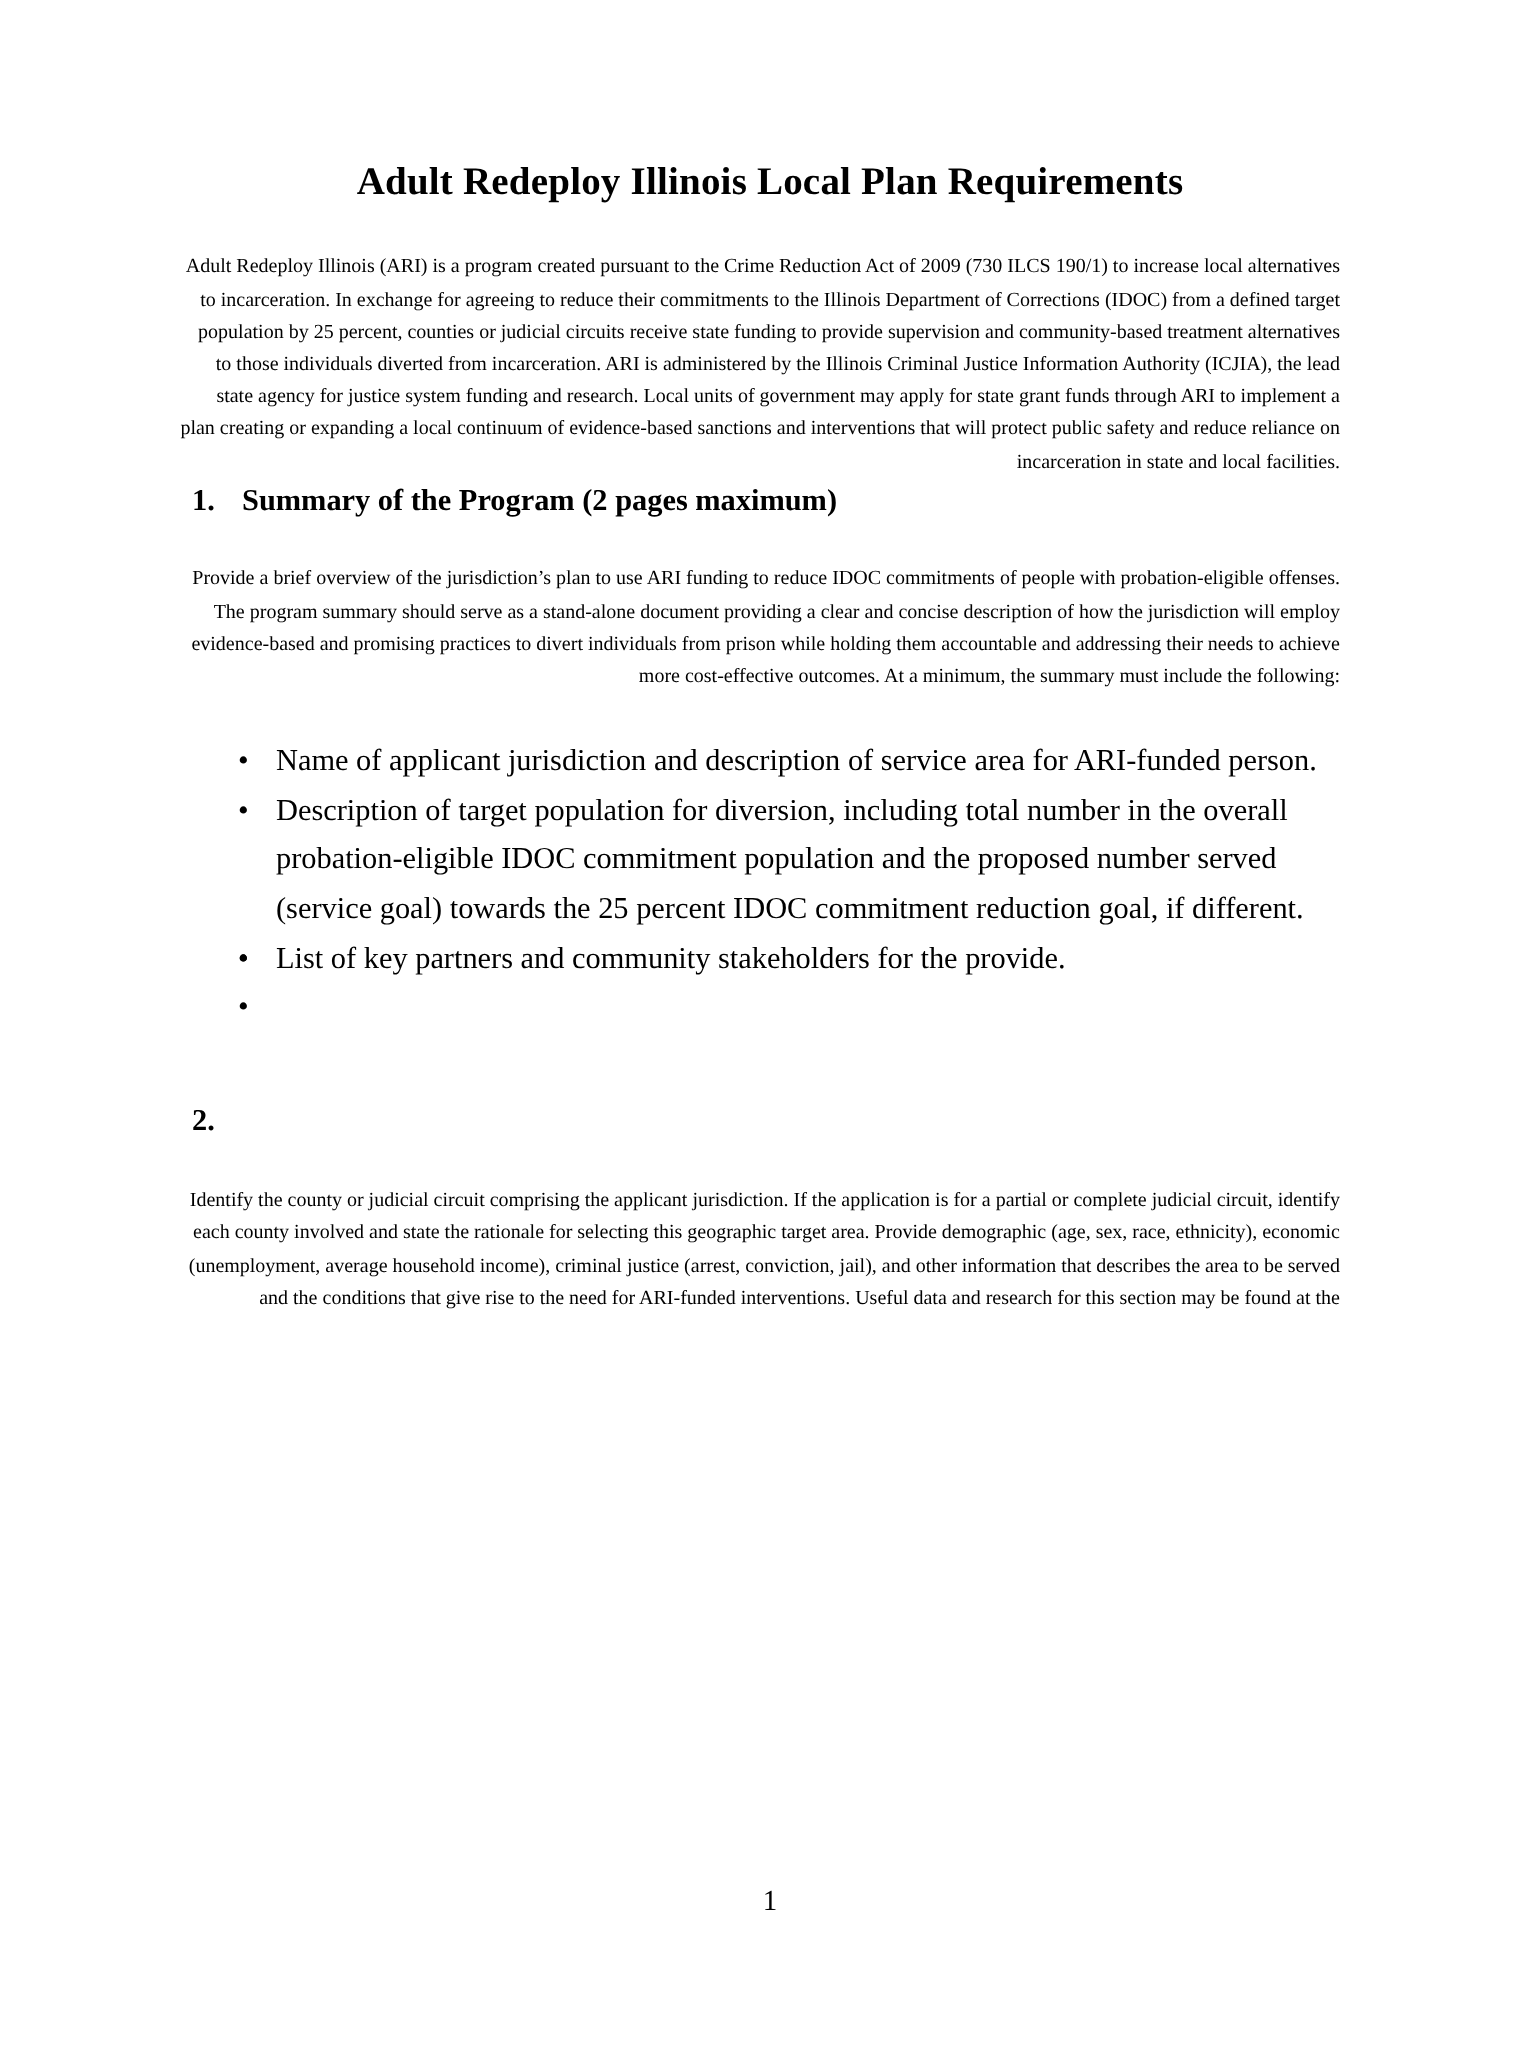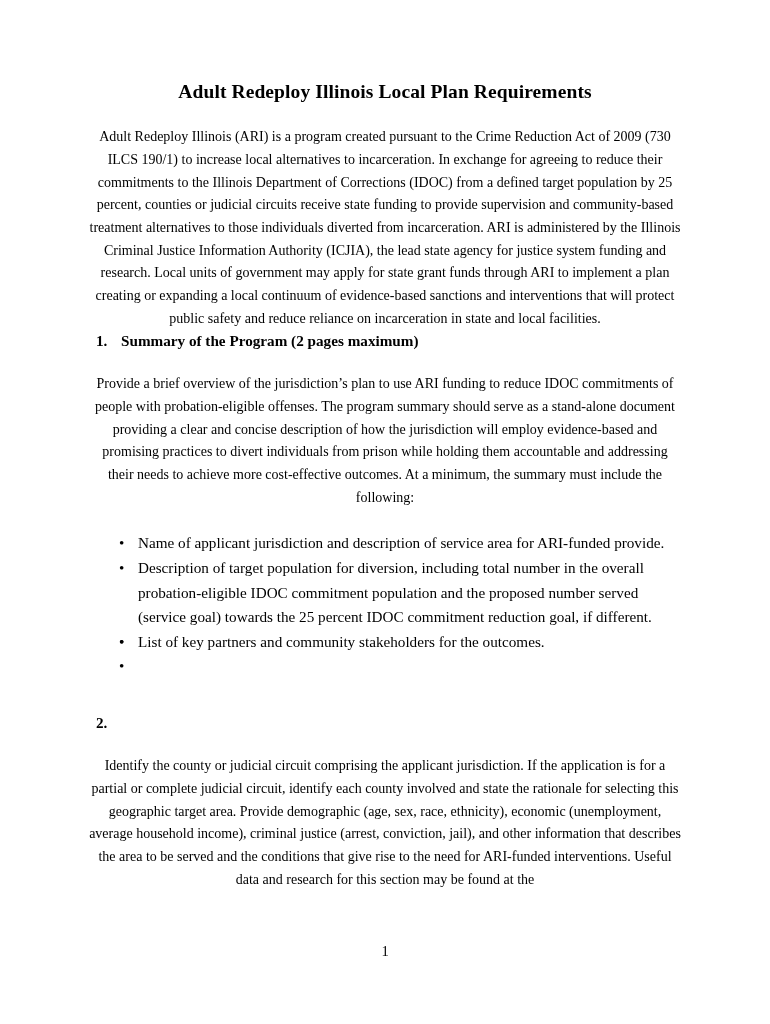--- a/index.html
+++ b/index.html
@@ -32,24 +32,24 @@
   }
   .doc-title {
     font-size: 19.5px;
     font-weight: bold;
     text-align: center;
     letter-spacing: 0.1px;
     margin: 0 0 22px 0;
     line-height: 1.25;
   }
   p.para {
-    font-size: 14px;
+    font-size: 10px;
     line-height: 1.62;
-    margin: 0 0 0 0;
-    text-align: center;
+    margin: 0 11px 0 0;
+    text-align: right;
   }
   .intro {
     margin-bottom: 24px;
   }
   .section-heading {
     font-size: 15.2px;
     font-weight: bold;
     margin: 0 0 20px 0;
     padding-left: 7px;
     display: flex;
@@ -108,32 +108,32 @@
     <div class="section-heading">
       <span class="num">1.</span>
       <span class="htext">Summary of the Program (2 pages maximum)</span>
     </div>
 
     <p class="para">Provide a brief overview of the jurisdiction’s plan to use ARI funding to reduce IDOC commitments of people with probation-eligible offenses. The program summary should serve as a stand-alone document providing a clear and concise description of how the jurisdiction will employ evidence-based and promising practices to divert individuals from prison while holding them accountable and addressing their needs to achieve more cost-effective outcomes. At a minimum, the summary must include the following:</p>
 
     <ul class="bullets">
       <li>
         <span class="bullet-dot">•</span>
-        <span>Name of applicant jurisdiction and description of service area for ARI-funded provide.</span>
+        <span>Name of applicant jurisdiction and description of service area for ARI-funded person.</span>
       </li>
       <li>
         <span class="bullet-dot">•</span>
         <span>Description of target population for diversion, including total number in the overall probation-eligible IDOC commitment population and the proposed number served (service goal) towards the 25 percent IDOC commitment reduction goal, if different.</span>
       </li>
       <li>
         <span class="bullet-dot">•</span>
       </li>
       <li>
         <span class="bullet-dot">•</span>
-        <span>List of key partners and community stakeholders for the outcomes.</span>
+        <span>List of key partners and community stakeholders for the provide.</span>
       </li>
       <li>
         <span class="bullet-dot">•</span>
       </li>
     </ul>
 
     <div class="gap-after-bullets"></div>
 
     <div class="section-heading">
       <span class="num">2.</span>

